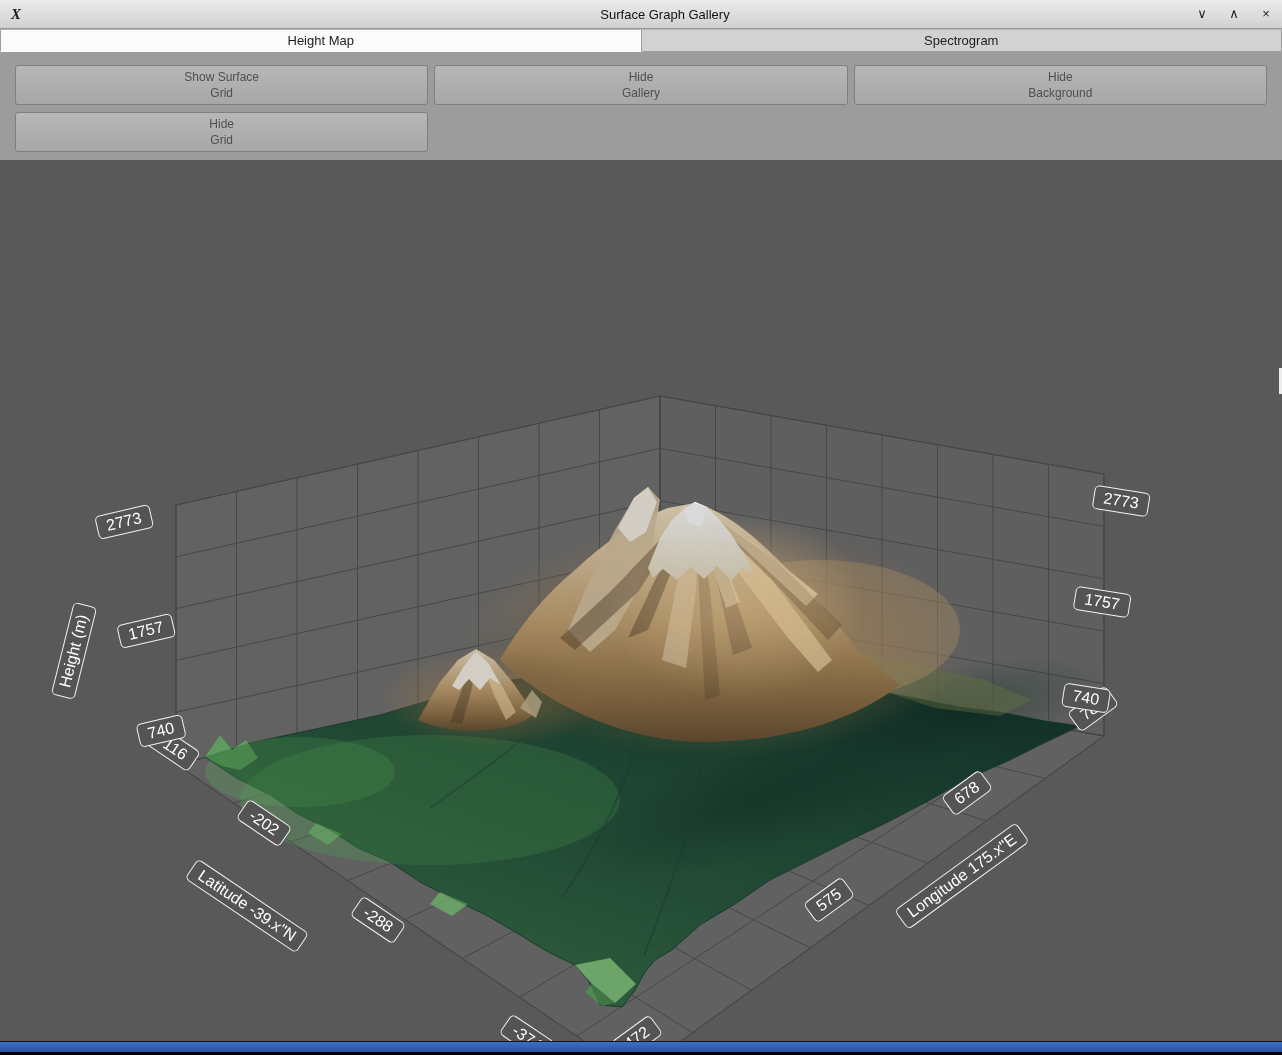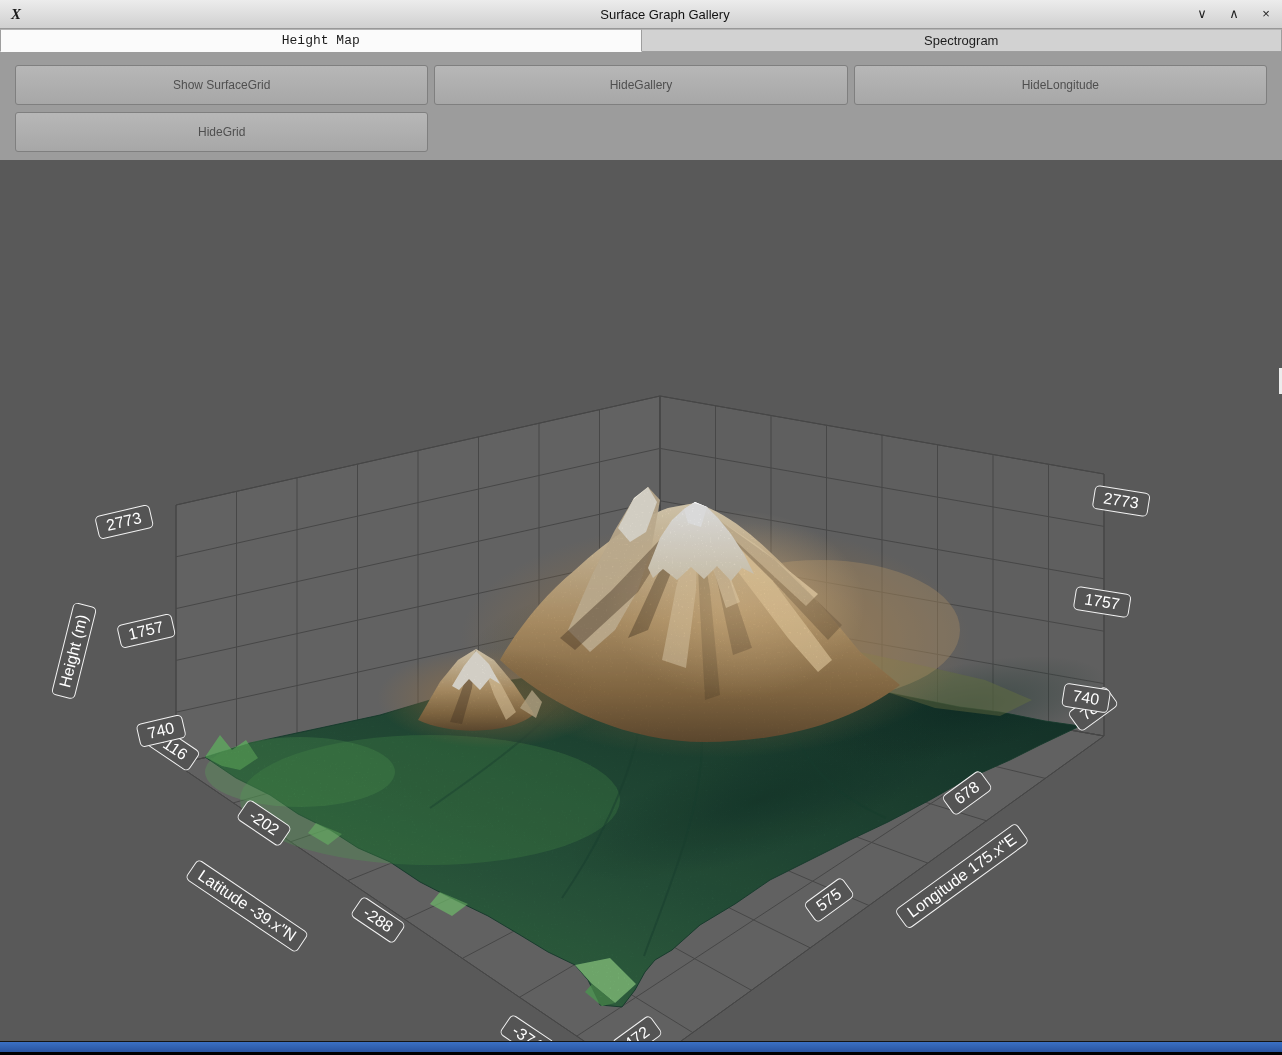--- a/index.html
+++ b/index.html
@@ -29,34 +29,34 @@
   
   .tabs{
     position:absolute;top:29px;left:0;width:1282px;height:23px;
     display:flex;background:#bdbdbd;
   }
   .tab{
     flex:1;display:flex;align-items:center;justify-content:center;
     font-size:13px;color:#1c1c1c;background:#d2d2d2;
     border:1px solid #9e9e9e;border-top:1px solid #b5b5b5;box-sizing:border-box;
   }
-  .tab.selected{background:#fbfbfb;border-bottom-color:#fbfbfb;font-family:Liberation Mono, monospace;}
+  .tab.selected{background:#fbfbfb;border-bottom-color:#fbfbfb;}
   .tab + .tab{border-left:none;}
   
   .toolbar{
     position:absolute;top:52px;left:0;width:1282px;height:108px;box-sizing:border-box;
     background:#9c9c9c;
     display:grid;grid-template-columns:repeat(3,1fr);grid-template-rows:40px 40px;
     gap:7px 6px;padding:13px 15px 8px;
   }
   .tbtn{
     background:linear-gradient(#b7b7b7,#a7a7a7);
     border:1px solid #7f7f7f;border-radius:3px;
     color:#4f4f4f;font-size:12px;line-height:16px;
-    display:flex;flex-direction:row;align-items:center;justify-content:center;
+    display:flex;flex-direction:column;align-items:center;justify-content:center;
     font-family:"Liberation Sans",sans-serif;padding:4px;
   }
   
   .main{
     position:absolute;top:160px;left:0;width:1282px;height:881px;
     background:#595959;overflow:hidden;
   }
   #scene{position:absolute;top:0;left:0;}
   #grid line{stroke:#474747;stroke-width:1;}
   .axlabel{
@@ -95,21 +95,21 @@
   <button class="tbtn">
     <span>Show Surface</span>
     <span>Grid</span>
   </button>
   <button class="tbtn">
     <span>Hide</span>
     <span>Gallery</span>
   </button>
   <button class="tbtn">
     <span>Hide</span>
-    <span>Longitude</span>
+    <span>Background</span>
   </button>
   <button class="tbtn">
     <span>Hide</span>
     <span>Grid</span>
   </button>
 </div>
 
 <div class="main">
   <svg id="scene" width="1282" height="881" viewBox="0 0 1282 881">
     <defs>

